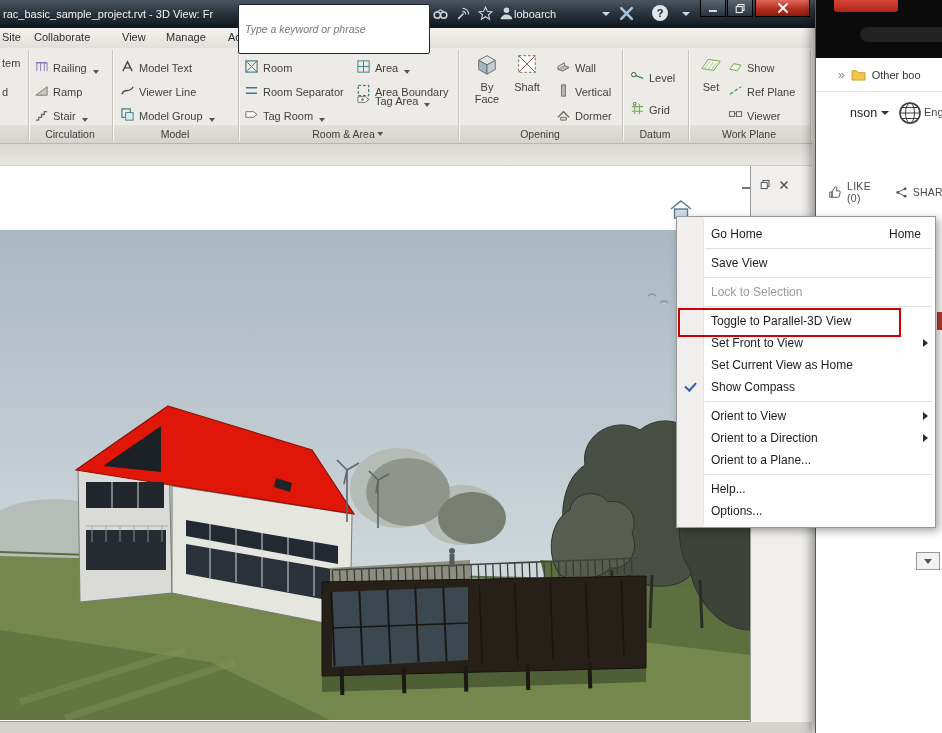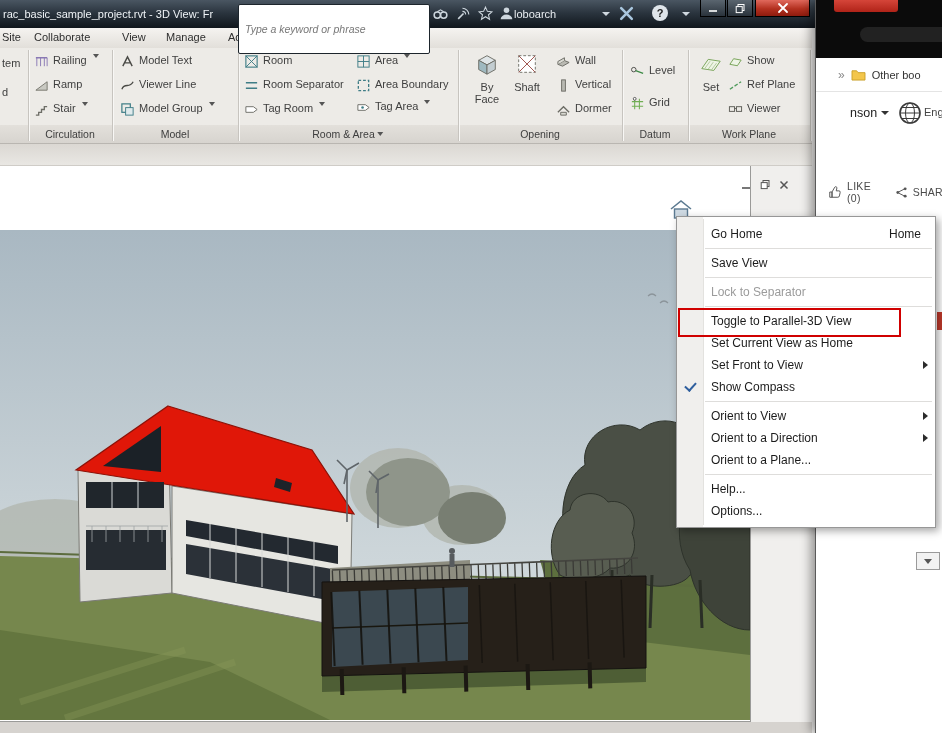--- a/index.html
+++ b/index.html
@@ -40,21 +40,21 @@
     border-top:4px solid #555;}
 
   
   .ribbon{position:absolute;top:48px;left:0;width:812px;height:95px;background:#edebe7;
     border-bottom:1px solid #b9b6b1;z-index:2;}
   .labelstrip{position:absolute;left:0;right:0;top:77px;height:18px;
     background:linear-gradient(#e3e0db,#d7d4cf);}
   .vsep{position:absolute;top:2px;height:91px;width:1px;background:#c7c4bf;box-shadow:1px 0 0 #f8f7f5;}
   .plabel{position:absolute;top:80px;font-size:10.5px;color:#3e3e3e;transform:translateX(-50%);
     display:flex;gap:3px;align-items:center;white-space:nowrap;}
-  .ritem{position:absolute;display:flex;align-items:flex-start;gap:4px;font-size:11px;color:#3f3f3f;
+  .ritem{position:absolute;display:flex;align-items:flex-end;gap:4px;font-size:11px;color:#3f3f3f;
     height:20px;white-space:nowrap;}
   .rbig{position:absolute;width:38px;display:flex;flex-direction:column;align-items:center;
     font-size:11px;color:#3f3f3f;text-align:center;line-height:1.1;}
   .rbig .blbl{margin-top:5px;width:36px;}
   .icn{width:15px;height:15px;flex:0 0 auto;display:inline-block;}
   .icn-lg{width:24px;height:24px;display:inline-block;}
   .caret{width:0;height:0;border-left:3.5px solid transparent;border-right:3.5px solid transparent;
     border-top:4px solid #555;margin-left:2px;}
   .cutlbl{position:absolute;font-size:11px;color:#3f3f3f;}
 
@@ -267,21 +267,21 @@
           </svg></span>
       <span>Area</span>
       <span class="caret"></span>
     </div>
     <div class="ritem" style="left:356px;top:30px">
       <span class="icn"><svg viewBox="0 0 16 16" width="15" height="15">
             <rect x="2.5" y="2.5" width="11" height="11" fill="none" stroke="#3f7d86" stroke-width="1.4" stroke-dasharray="3 2"></rect>
           </svg></span>
       <span>Area Boundary</span>
     </div>
-    <div class="ritem" style="left:356px;top:52px">
+    <div class="ritem" style="left:356px;top:39px">
       <span class="icn"><svg viewBox="0 0 16 16" width="15" height="15">
             <path d="M2 5 h8 l4 3 l-4 3 h-8 Z" fill="#fff" stroke="#6d6d66"></path>
             <circle cx="7" cy="8" r="1.4" fill="#3f7d86"></circle>
           </svg></span>
       <span>Tag Area</span>
       <span class="caret"></span>
     </div>
     <span class="plabel" style="left:348px">
       <span>Room &amp; Area</span>
       <span class="pill-caret"></span>
@@ -511,33 +511,33 @@
       <span class="sc">Home</span>
     </div>
     <div class="msep"></div>
 
     <div class="mi">
       <span>Save View</span>
     </div>
     <div class="msep"></div>
 
     <div class="mi dis">
-      <span>Lock to Separator</span>
+      <span>Lock to Selection</span>
     </div>
     <div class="msep"></div>
 
     <div class="mi">
       <span>Toggle to Parallel-3D View</span>
-    </div>
-    <div class="mi">
-      <span>Set Current View as Home</span>
     </div>
     <div class="mi">
       <span>Set Front to View</span>
       <span class="sub"></span>
+    </div>
+    <div class="mi">
+      <span>Set Current View as Home</span>
     </div>
     <div class="mi">
       <span class="chk"></span>
       <span>Show Compass</span>
     </div>
     <div class="msep"></div>
 
     <div class="mi">
       <span>Orient to View</span>
       <span class="sub"></span>

